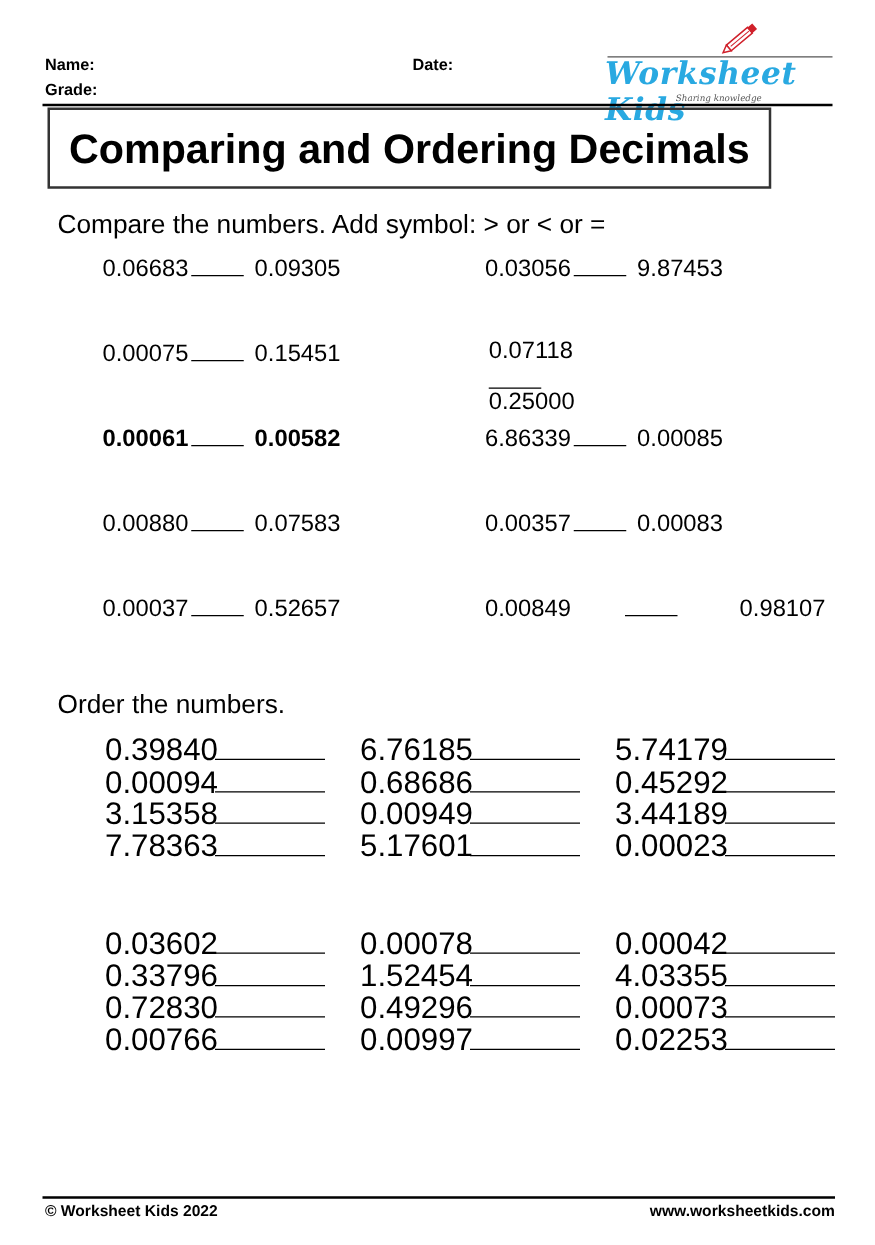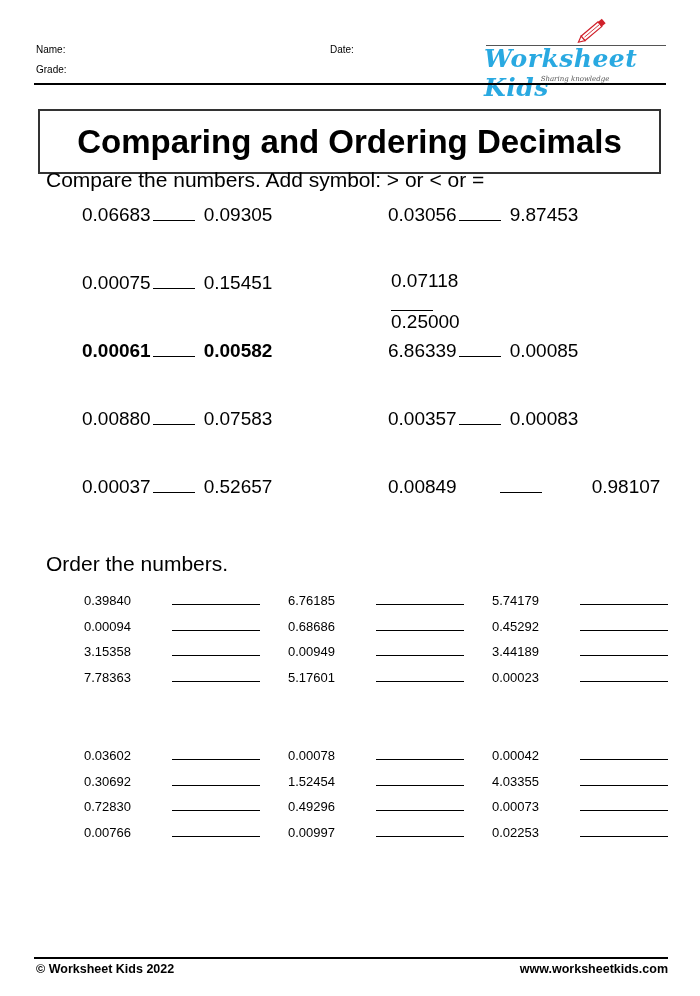--- a/index.html
+++ b/index.html
@@ -1,45 +1,45 @@
 <!DOCTYPE html>
 <html><head>
 <meta charset="utf-8">
 <style>
   html, body { margin: 0; padding: 0; background: #ffffff; }
   body {
     width: 700px; height: 996px; position: relative; overflow: hidden;
     font-family: "Liberation Sans", "DejaVu Sans", sans-serif; color: #000;
   }
   .abs { position: absolute; }
-  .hdr-label { font-weight: normal; font-size: 10px; }
+  .hdr-label { font-weight: bold; font-size: 13px; }
   .header-rule { position: absolute; left: 34px; top: 83px; width: 632px; height: 2px; background: #000; }
   .logo { position: absolute; left: 480px; top: 14px; width: 190px; height: 66px; }
   .logo-line { position: absolute; left: 6px; top: 31px; width: 180px; height: 1px; background: #555; }
   .logo-text {
     position: absolute; left: 4px; top: 30px; width: 184px; text-align: left;
     font-family: "DejaVu Serif", serif; font-style: italic; font-weight: bold;
     font-size: 25px; color: #29a9e1; letter-spacing: 0.5px;
   }
   .logo-tag {
     position: absolute; left: 0; top: 61px; width: 190px; text-align: center;
     font-family: "DejaVu Serif", serif; font-style: italic; font-size: 7px; color: #555;
   }
   .pencil { position: absolute; left: 96px; top: 0px; }
   .title-box {
-    position: absolute; left: 38px; top: 109px; width: 623px; height: 65px;
+    position: absolute; left: 38px; top: 86px; width: 579px; height: 65px;
     border: 2px solid #333; box-sizing: border-box;
     display: flex; align-items: center; justify-content: center;
   }
   .title-text { font-weight: bold; font-size: 33px; }
   .instr { position: absolute; font-size: 21px; }
   .cmp-row { position: absolute; font-size: 19px; display: flex; align-items: baseline; text-align: center; }
   .blank { display: inline-block; border-bottom: 1.5px solid #000; height: 18px; }
   .cmp-blank { width: 42px; margin: 0 9px 0 2px; }
-  .ord-col { position: absolute; font-size: 13px; }
+  .ord-col { position: absolute; font-size: 25px; }
   .ord-line { display: flex; align-items: baseline; height: 25.5px; }
   .ord-num { width: 88px; }
   .ord-blank { width: 88px; height: 18px; border-bottom: 1.5px solid #000; }
   .footer-rule { position: absolute; left: 34px; top: 957px; width: 634px; height: 1.5px; background: #000; }
   .footer { position: absolute; top: 962px; font-size: 12.5px; font-weight: bold; }
 </style>
 </head>
 <body>
 
 <div class="abs hdr-label" style="left:36px; top:44px;">Name:</div>
@@ -178,21 +178,21 @@
       <span class="ord-blank"></span>
     </div>
 </div>
 
 <div class="ord-col" style="left:84px; top:741px;">
   <div class="ord-line">
       <span class="ord-num">0.03602</span>
       <span class="ord-blank"></span>
     </div>
   <div class="ord-line">
-      <span class="ord-num">0.30692</span>
+      <span class="ord-num">0.33796</span>
       <span class="ord-blank"></span>
     </div>
   <div class="ord-line">
       <span class="ord-num">0.72830</span>
       <span class="ord-blank"></span>
     </div>
   <div class="ord-line">
       <span class="ord-num">0.00766</span>
       <span class="ord-blank"></span>
     </div>

